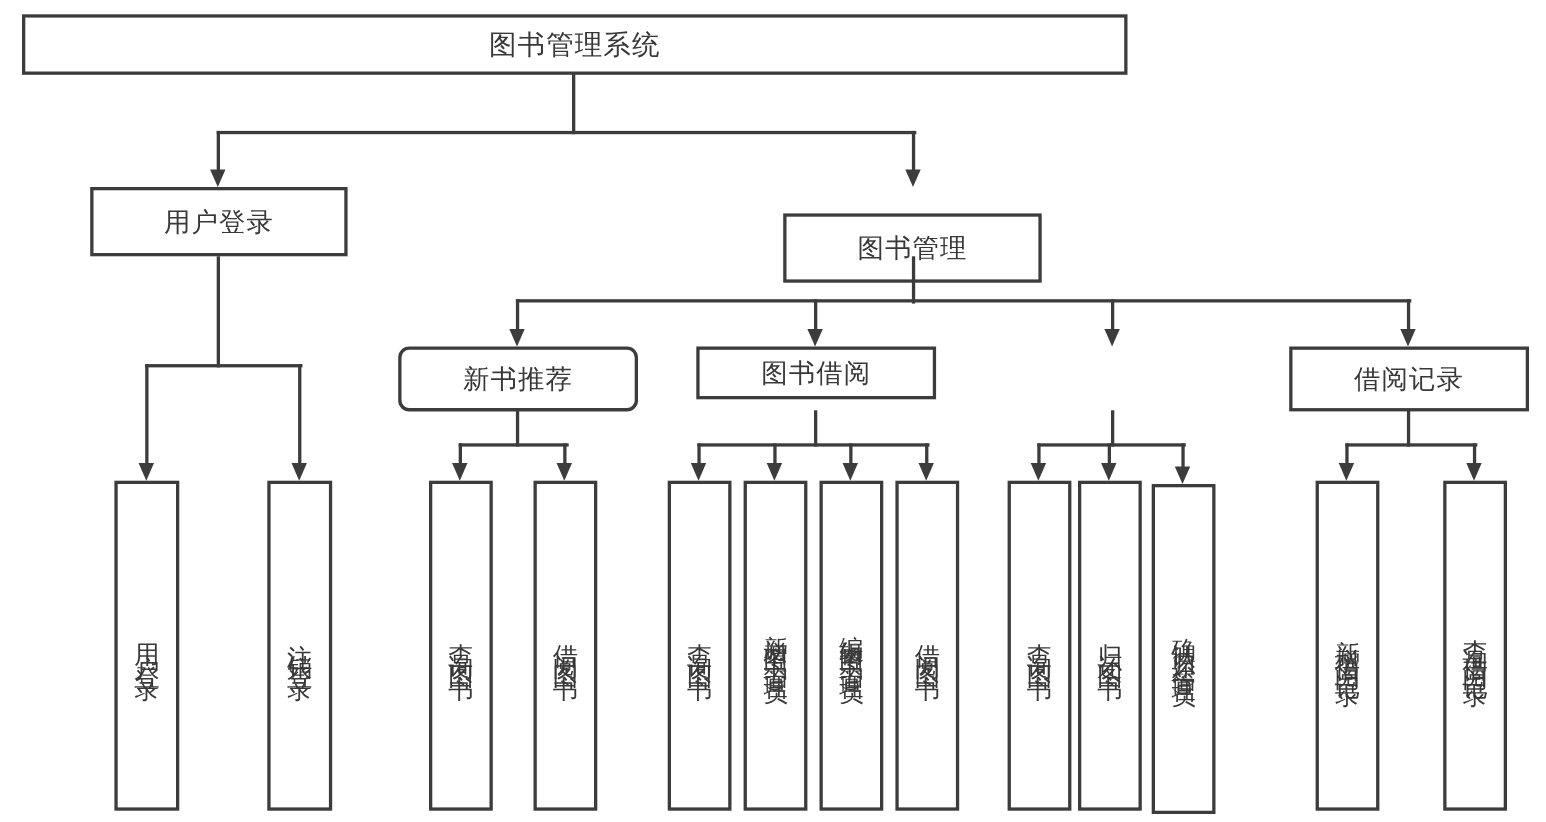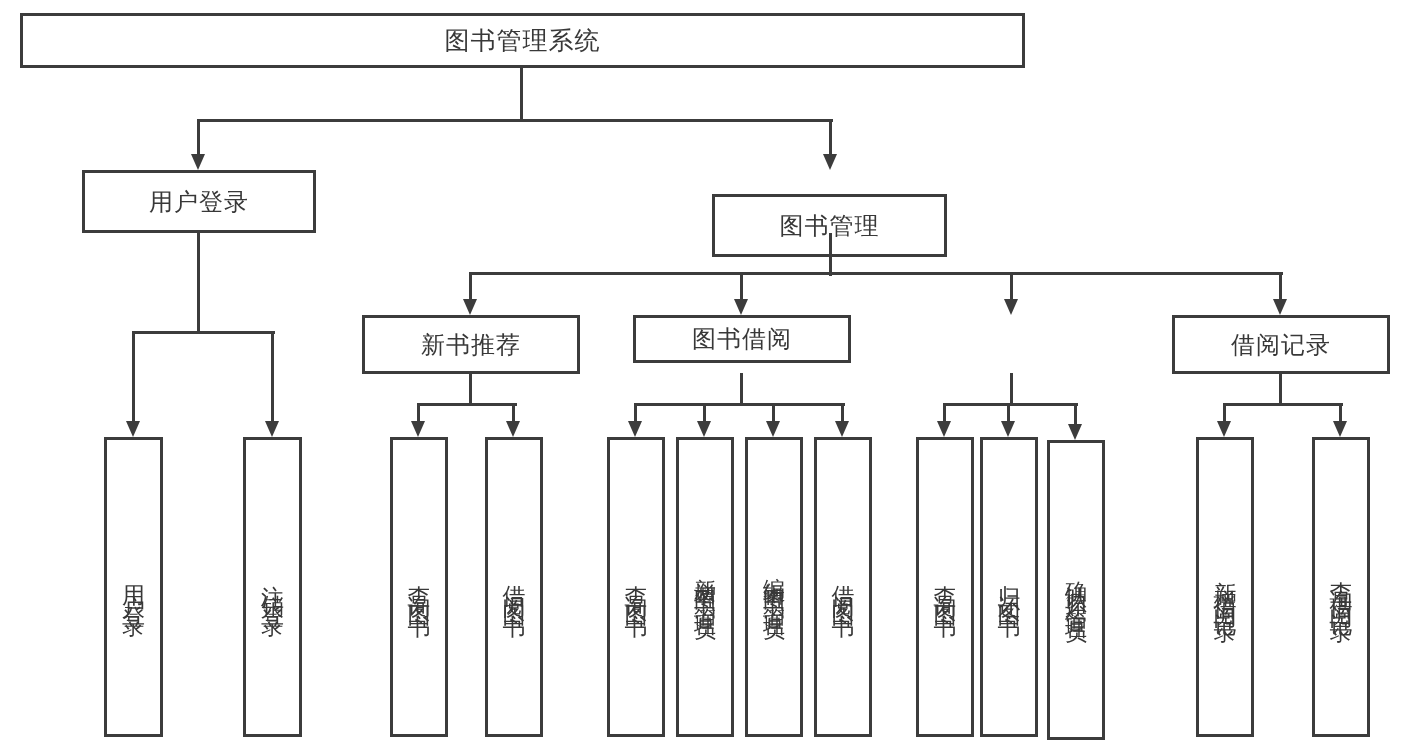--- a/index.html
+++ b/index.html
@@ -97,21 +97,21 @@
   <div class="h" style="left:469px;top:272px;width:814px;"></div>
   <div class="v" style="left:469px;top:272px;height:29px;"></div>
   <div class="arrow" style="left:463px;top:299px;"></div>
   <div class="v" style="left:740px;top:272px;height:29px;"></div>
   <div class="arrow" style="left:734px;top:299px;"></div>
   <div class="v" style="left:1010px;top:272px;height:29px;"></div>
   <div class="arrow" style="left:1004px;top:299px;"></div>
   <div class="v" style="left:1279px;top:272px;height:29px;"></div>
   <div class="arrow" style="left:1273px;top:299px;"></div>
 
-  <div class="box" style="left:362px;top:315px;width:218px;height:59px;">
+  <div class="box" style="left:362px;top:315px;width:218px;height:59px;border-radius:10px;">
     <span>新书推荐</span>
   </div>
   <div class="box" style="left:633px;top:315px;width:218px;height:48px;">
     <span>图书借阅</span>
   </div>
   <div class="box" style="left:1172px;top:315px;width:218px;height:59px;">
     <span>借阅记录</span>
   </div>
 
   <div class="v" style="left:469px;top:373px;height:33px;"></div>

